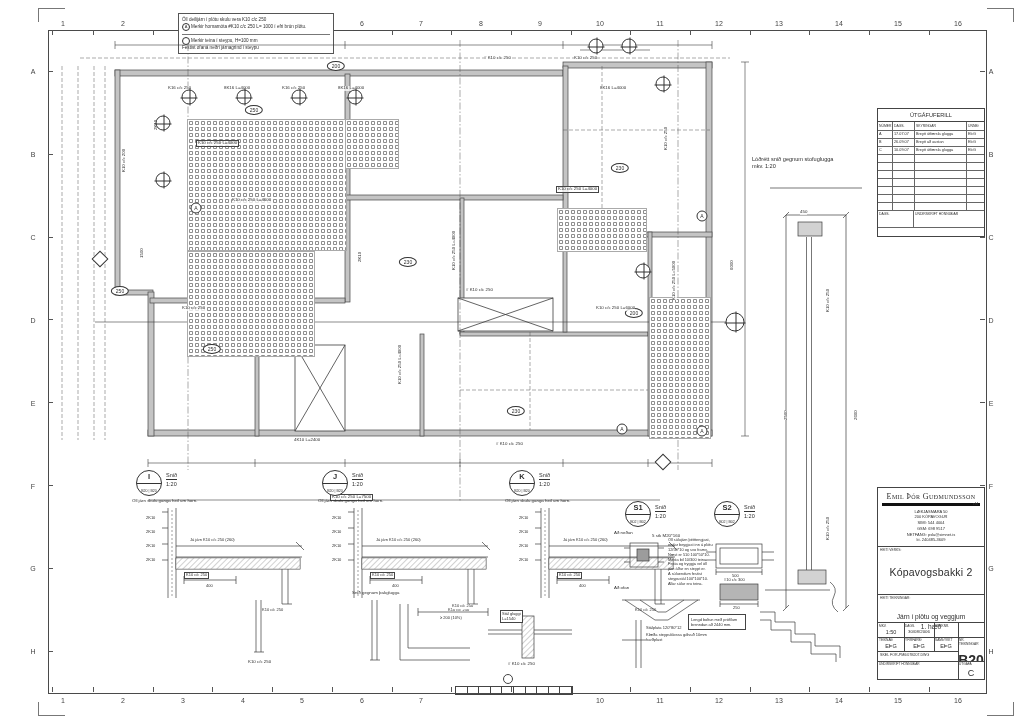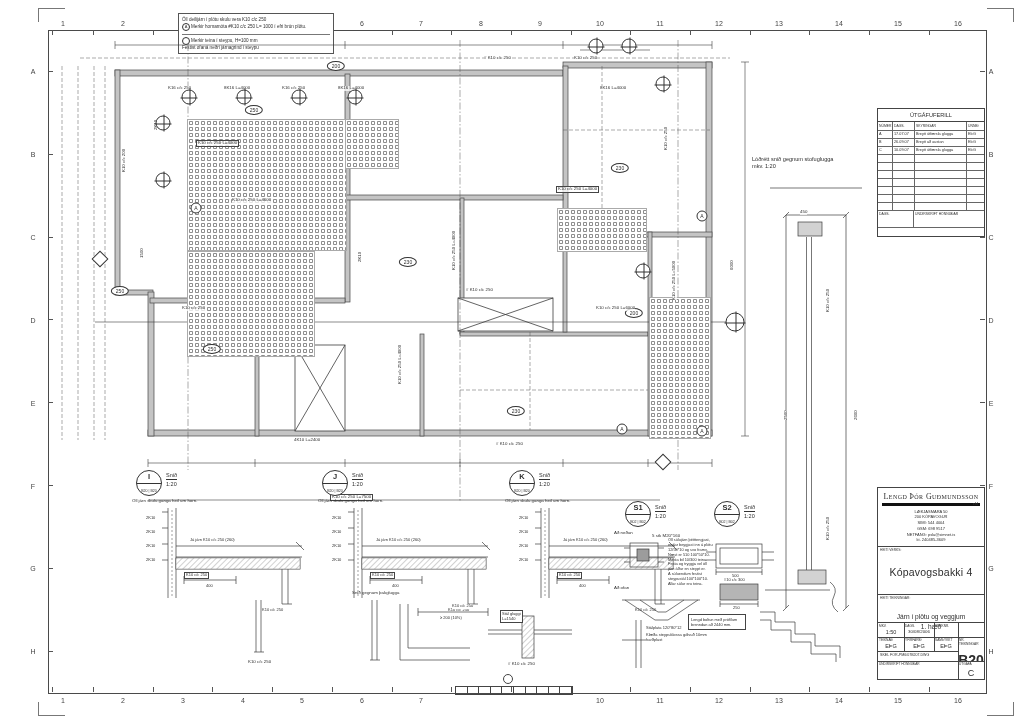--- a/index.html
+++ b/index.html
@@ -646,32 +646,32 @@
       </div>
     <div class="revfoot">
       <div class="rf1">DAGS.</div>
       <div class="rf2">UNDIRSKRIFT HÖNNUÐAR</div>
     </div>
     <div class="revlast"></div>
   </div>
 
   <div class="tblock">
     <div class="company">
-      <div class="cname">Lengd Þór Guðmundsson</div>
+      <div class="cname">Emil Þór Guðmundsson</div>
       <div class="cehf">ehf</div>
       <div class="cbar"></div>
     </div>
     <div class="addr" style="white-space:pre-line">LÆKJASMÁRA 50
 200 KÓPAVOGUR
 SÍMI: 544 4004
 GSM: 698 9517
 NETFANG: psla@simnet.is
 kt. 240485-3609</div>
     <div class="flabel">HEITI VERKS:</div>
-    <div class="project">Kópavogsbakki 4</div>
+    <div class="project">Kópavogsbakki 2</div>
     <div class="flabel" style="margin-top:16px;">HEITI TEIKNINGAR:</div>
     <div class="dtitle">
       <div>Járn í plötu og veggjum</div>
       <div>1. hæð</div>
     </div>
     <div class="fields">
       <div class="fcell" style="left:0;top:0;width:26px;height:14px;">
         <span class="fl">MKV.</span>
           <span class="fv">1:50</span>
       </div>

